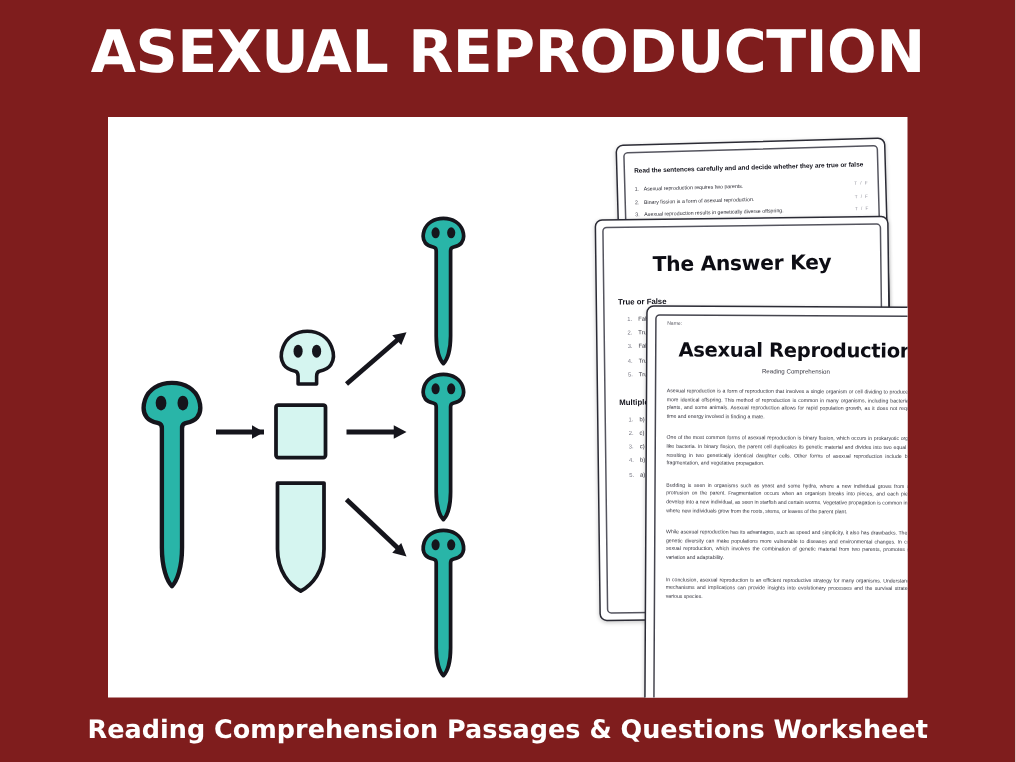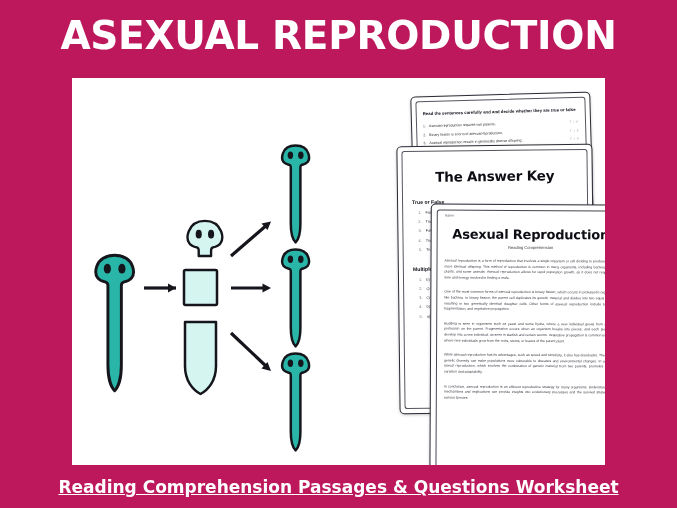--- a/index.html
+++ b/index.html
@@ -4,21 +4,21 @@
 <style>
   * { box-sizing: border-box; margin: 0; padding: 0; }
   html, body {
     width: 677px; height: 508px;
     overflow: hidden;
     font-family: "Liberation Sans", sans-serif;
   }
   #root {
     position: relative;
     width: 677px; height: 508px;
-    background: #be185d;
+    background: #7f1d1d;
   }
 
   
   #header-title {
     position: absolute;
     top: 8px; left: 0; width: 677px;
     text-align: center;
     font-size: 39px;
     font-weight: bold;
     letter-spacing: -0.3px;
@@ -31,21 +31,20 @@
   
   #footer-subtitle {
     position: absolute;
     bottom: 11px; left: 0; width: 677px;
     text-align: center;
     font-size: 17px;
     font-weight: bold;
     color: #FFFFFF;
     font-family: "DejaVu Sans", sans-serif;
     white-space: nowrap;
-    text-decoration: underline;
   }
 
   
   #canvas {
     position: absolute;
     left: 72px; top: 78px;
     width: 533px; height: 387px;
     background: #FFFFFF;
     overflow: hidden;
   }

